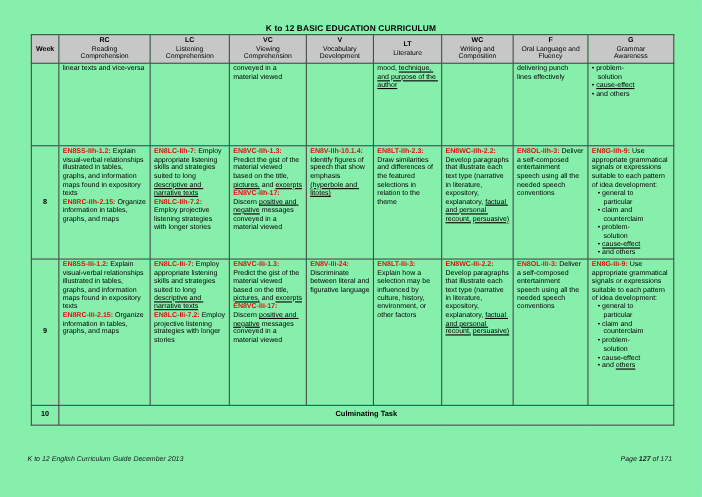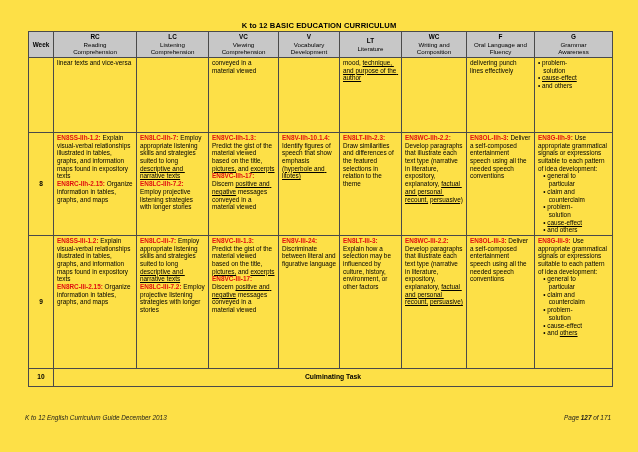--- a/index.html
+++ b/index.html
@@ -1,17 +1,17 @@
 <!DOCTYPE html>
 <html><head>
 <meta charset="utf-8">
 <style>
   html,body { margin:0; padding:0; background:#e9e9e9; }
   .page {
-    position:relative; width:638px; height:452px; background:#fde047;
+    position:relative; width:638px; height:452px; background:#86efac;
     font-family:"Liberation Sans", sans-serif; color:#000; overflow:hidden;
     margin:0 auto; box-shadow:0 0 4px rgba(0,0,0,.25);
   }
   .doc-title {
     position:absolute; top:21px; left:0; width:100%;
     text-align:center; font-size:7.6px; font-weight:bold; letter-spacing:.1px;
   }
   table.curr {
     position:absolute; top:31px; left:28px; width:584px;
     border-collapse:collapse; table-layout:fixed;

